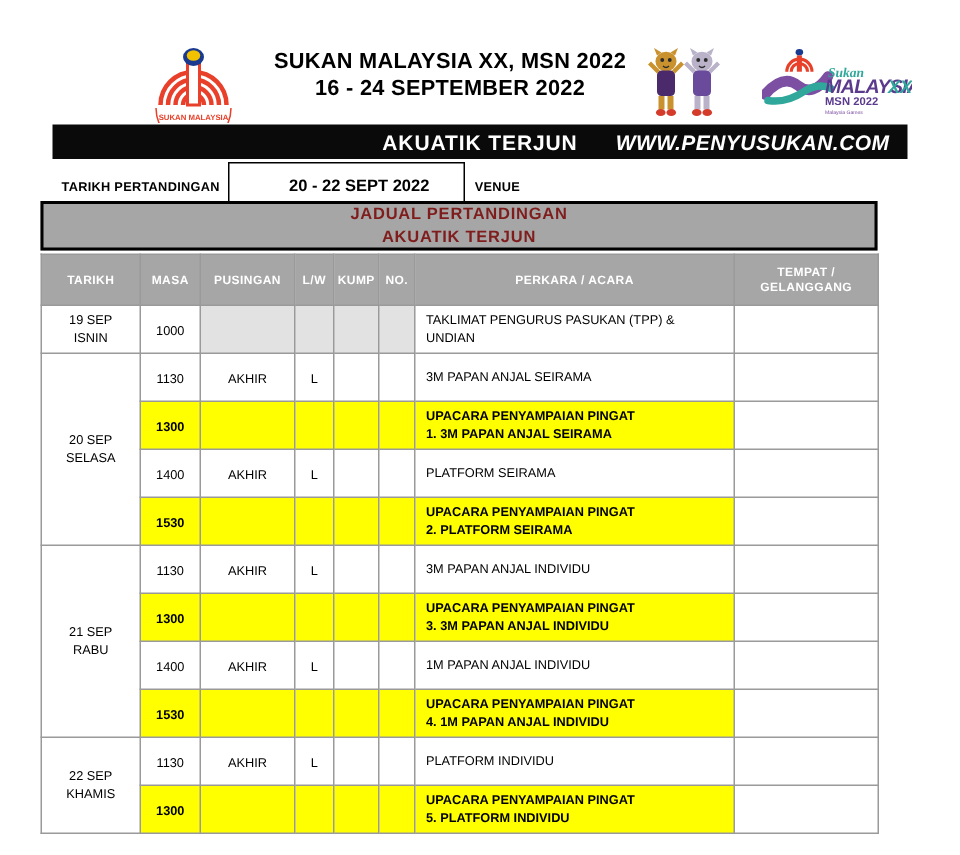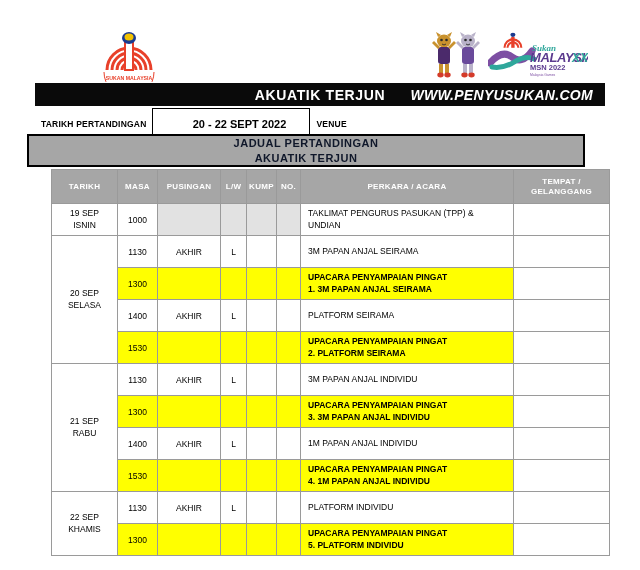--- a/index.html
+++ b/index.html
@@ -38,20 +38,21 @@
     letter-spacing: 0.2px;
     white-space: nowrap;
   }
 
   .right-logos {
     position: absolute;
     left: 428px; top: 26px;
     width: 162px; height: 58px;
     display: flex;
     align-items: center;
+    gap: 20px;
   }
 
   
   .black-bar {
     position: absolute;
     left: 35px; top: 83px;
     width: 570px; height: 23px;
     background: #0a0a0a;
     display: flex;
     align-items: center;
@@ -102,37 +103,36 @@
     position: absolute;
     left: 27px; top: 134px;
     width: 558px; height: 33px;
     background: #a6a6a6;
     border: 2px solid #000;
     box-sizing: border-box;
     display: flex;
     flex-direction: column;
     align-items: center;
     justify-content: center;
-    color: #0f172a;
+    color: #7f1d1d;
   }
   .sched-banner div {
     font-size: 11px;
     font-weight: bold;
     letter-spacing: 0.5px;
     line-height: 1.35;
   }
 
   
   table.sched {
     position: absolute;
     left: 27px; top: 169px;
     width: 558px;
     border-collapse: collapse;
     table-layout: fixed;
-    margin-left: 24px;
   }
   table.sched th, table.sched td {
     border: 1px solid #9a9a9a;
     vertical-align: middle;
     padding: 0;
   }
   table.sched thead th {
     background: #a6a6a6;
     color: #fff;
     font-size: 8px;
@@ -169,21 +169,21 @@
     padding-right: 20px;
     font-size: 8.5px;
     line-height: 1.4;
   }
   td.cell.event .ev-line { display: block; }
 
   
   td.gray   { background: #e2e2e2; }
   td.yellow { background: #ffff00; }
   tr.hl td.cell.event { font-weight: bold; }
-  tr.hl td.cell.masa  { font-weight: normal; }
+  tr.hl td.cell.masa  { font-weight: bold; }
   td.blank-last { background: #fff; }
 
   
   .emblem-svg, .mascot-svg, .logo-svg { display: block; }
 </style>
 </head>
 <body>
 
 <div class="page">
 
@@ -198,20 +198,24 @@
       </g>
       <rect x="25" y="16" width="8" height="28" fill="#ffffff"></rect>
       <rect x="25" y="16" width="8" height="28" fill="none" stroke="#e8402a" stroke-width="2"></rect>
       <ellipse cx="29" cy="12" rx="7" ry="6" fill="#1a3a8f"></ellipse>
       <ellipse cx="29" cy="11" rx="4.5" ry="3.5" fill="#f2c200"></ellipse>
       <path d="M4 46 A25 25 0 0 0 54 46" fill="none" stroke="#e8402a" stroke-width="1"></path>
       <text x="29" y="54" font-size="5.2" font-family="Liberation Sans, sans-serif" font-weight="bold" fill="#e8402a" text-anchor="middle">SUKAN MALAYSIA</text>
     </svg>
   </div>
 
+  <div class="title-block">
+    <div class="title-line">SUKAN MALAYSIA XX, MSN 2022</div>
+    <div class="title-line">16 - 24 SEPTEMBER 2022</div>
+  </div>
 
   <div class="right-logos">
 
     <span>
       <svg class="mascot-svg" width="58" height="52" viewBox="0 0 58 52">
 
         <g>
           <ellipse cx="16" cy="12" rx="7" ry="6.5" fill="#c9922e"></ellipse>
           <path d="M10 8 L8 3 L13 6 Z" fill="#c9922e"></path>
           <path d="M22 8 L24 3 L19 6 Z" fill="#c9922e"></path>

